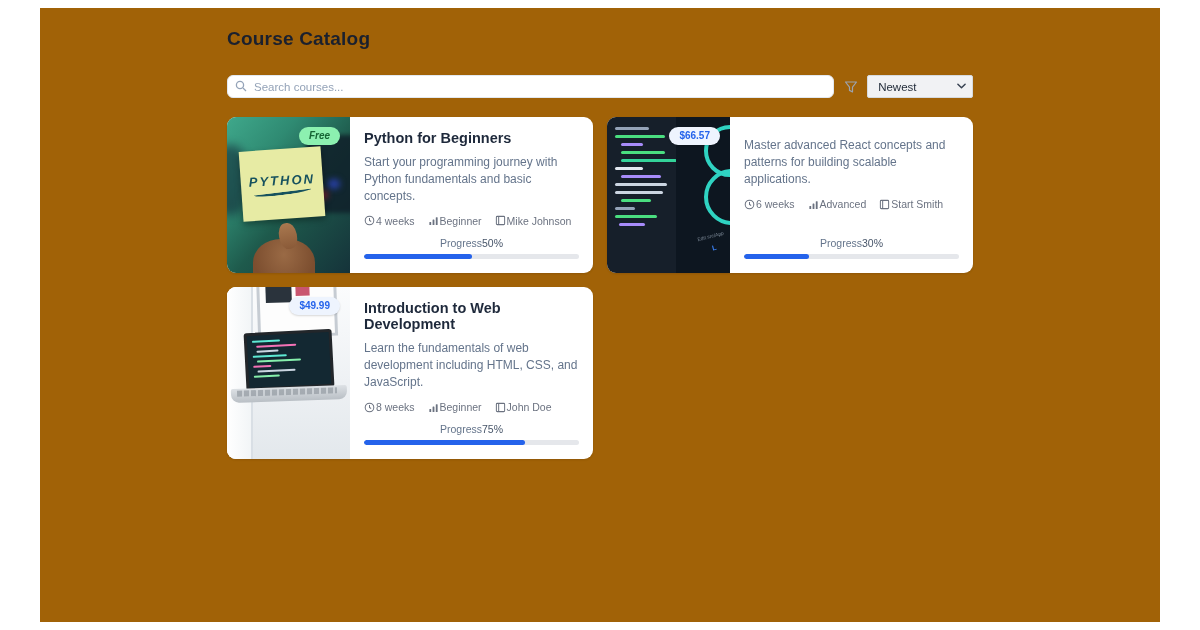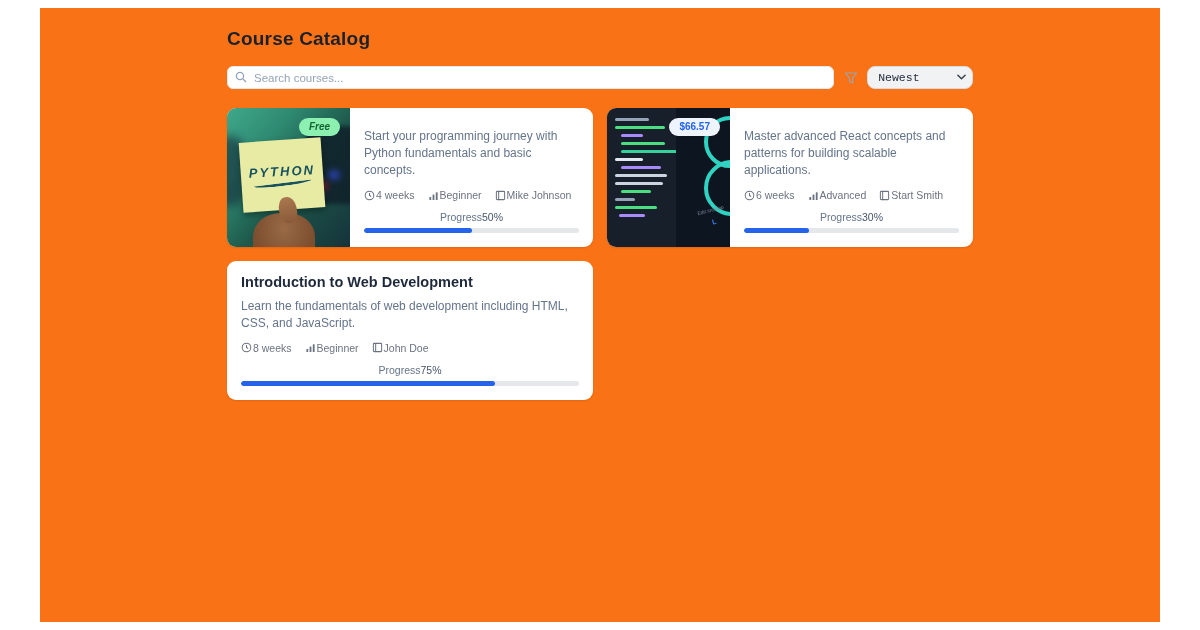--- a/index.html
+++ b/index.html
@@ -1,30 +1,30 @@
 <!DOCTYPE html>
 <html><head>
 <meta charset="utf-8">
 <style>
   * { margin:0; padding:0; box-sizing:border-box; }
   html,body { width:1200px; height:630px; background:#ffffff; font-family:"Liberation Sans","DejaVu Sans",sans-serif; }
-  .page-panel { position:absolute; left:40px; top:8px; width:1120px; height:614px; background:#f97316; overflow:hidden; }
+  .page-panel { position:absolute; left:40px; top:8px; width:1120px; height:614px; background:#a16207; overflow:hidden; }
   .content { width:746px; margin:0 auto; padding-top:14px; }
 
   .page-title { font-size:19px; font-weight:bold; color:#1a202e; letter-spacing:.2px; margin-top:6px; }
 
   
-  .toolbar { display:flex; align-items:center; margin-top:16px; }
+  .toolbar { display:flex; align-items:center; margin-top:25px; }
   .search-box { position:relative; width:608px; height:23px; }
   .search-box input { width:100%; height:100%; border:1px solid #e2e8f0; border-radius:6px; background:#ffffff; padding:0 10px 0 26px; font-size:11.5px; color:#334155; outline:none; font-family:inherit; }
   .search-box input::placeholder { color:#94a3b8; }
   .search-icon { position:absolute; left:8px; top:5px; width:12px; height:12px; color:#94a3b8; }
   .filter-wrap { margin-left:10px; width:14px; height:14px; color:#9ca3af; flex:0 0 auto; }
   .sort-wrap { position:relative; margin-left:9px; width:106px; height:23px; }
-  .sort-wrap select { appearance:none; -webkit-appearance:none; width:100%; height:100%; border:1px solid #d6dade; border-radius:8px; background:#f1f2f4; font-size:11.5px; color:#1f2937; padding:0 22px 0 10px; font-family:Liberation Mono, monospace; outline:none; }
+  .sort-wrap select { appearance:none; -webkit-appearance:none; width:100%; height:100%; border:1px solid #d6dade; border-radius:2px; background:#f1f2f4; font-size:11.5px; color:#1f2937; padding:0 22px 0 10px; font-family:Liberation Sans, sans-serif; outline:none; }
   .sort-chevron { position:absolute; right:7px; top:8px; width:9px; height:7px; color:#374151; pointer-events:none; }
 
   
   .cards { display:grid; grid-template-columns:1fr 1fr; gap:14px; margin-top:19px; }
   .card { display:flex; background:#ffffff; border-radius:9px; overflow:hidden; min-height:128px; box-shadow:0 1px 2px rgba(16,24,40,.06), 0 1px 3px rgba(16,24,40,.05); cursor:pointer; }
   .thumb { position:relative; flex:0 0 123px; overflow:hidden; }
   .card-body { flex:1; display:flex; flex-direction:column; padding:13px 14px 14px; min-width:0; }
   .card-title { font-size:14.5px; font-weight:bold; color:#1e293b; line-height:1.15; }
   .card-desc { margin-top:7px; font-size:12px; line-height:1.42; color:#64748b; }
   .meta-row { display:flex; align-items:center; gap:13px; margin-top:10px; font-size:10.5px; color:#6b7280; white-space:nowrap; }
@@ -112,20 +112,21 @@
           <div class="bokeh-r"></div>
           <div class="sticky-note">
             <div class="note-word">PYTHON</div>
             <div class="note-underline"></div>
           </div>
           <div class="hand"></div>
           <div class="thumb-finger"></div>
           <div class="badge free">Free</div>
         </div>
         <div class="card-body">
+          <div class="card-title">Python for Beginners</div>
           <div class="card-desc">Start your programming journey with Python fundamentals and basic concepts.</div>
           <div class="meta-row">
             <span class="meta-item">
               <svg viewBox="0 0 12 12" fill="none" stroke="#6b7280" stroke-width="1.1">
                   <circle cx="6" cy="6" r="4.7"></circle>
                   <path d="M6 3.4V6l1.8 1.1"></path>
                 </svg>
               <span>4 weeks</span>
             </span>
             <span class="meta-item">
@@ -213,20 +214,42 @@
               <span class="progress-pct">30%</span>
             </div>
             <div class="progress-track">
               <div class="progress-fill" style="width: 30%;"></div>
             </div>
           </div>
         </div>
       </div>
 
       <div class="card">
+        <div class="thumb thumb-web">
+          <div class="window"></div>
+          <div class="monitor">
+            <div class="mrow"></div>
+              <div class="mrow2"></div>
+          </div>
+          <div class="laptop-screen">
+            <div class="codecol">
+              <div class="codeline" style="width:28px;background:#5eead4;"></div>
+              <div class="codeline" style="width:40px;background:#f472b6;margin-left:4px;"></div>
+              <div class="codeline" style="width:22px;background:#cbd5e1;margin-left:4px;"></div>
+              <div class="codeline" style="width:34px;background:#5eead4;"></div>
+              <div class="codeline" style="width:44px;background:#86efac;margin-left:4px;"></div>
+              <div class="codeline" style="width:18px;background:#f472b6;"></div>
+              <div class="codeline" style="width:38px;background:#cbd5e1;margin-left:4px;"></div>
+              <div class="codeline" style="width:26px;background:#86efac;"></div>
+            </div>
+          </div>
+          <div class="laptop-base"></div>
+          <div class="keys"></div>
+          <div class="badge price">$49.99</div>
+        </div>
         <div class="card-body">
           <div class="card-title">Introduction to Web Development</div>
           <div class="card-desc">Learn the fundamentals of web development including HTML, CSS, and JavaScript.</div>
           <div class="meta-row">
             <span class="meta-item">
               <svg viewBox="0 0 12 12" fill="none" stroke="#6b7280" stroke-width="1.1">
                   <circle cx="6" cy="6" r="4.7"></circle>
                   <path d="M6 3.4V6l1.8 1.1"></path>
                 </svg>
               <span>8 weeks</span>

